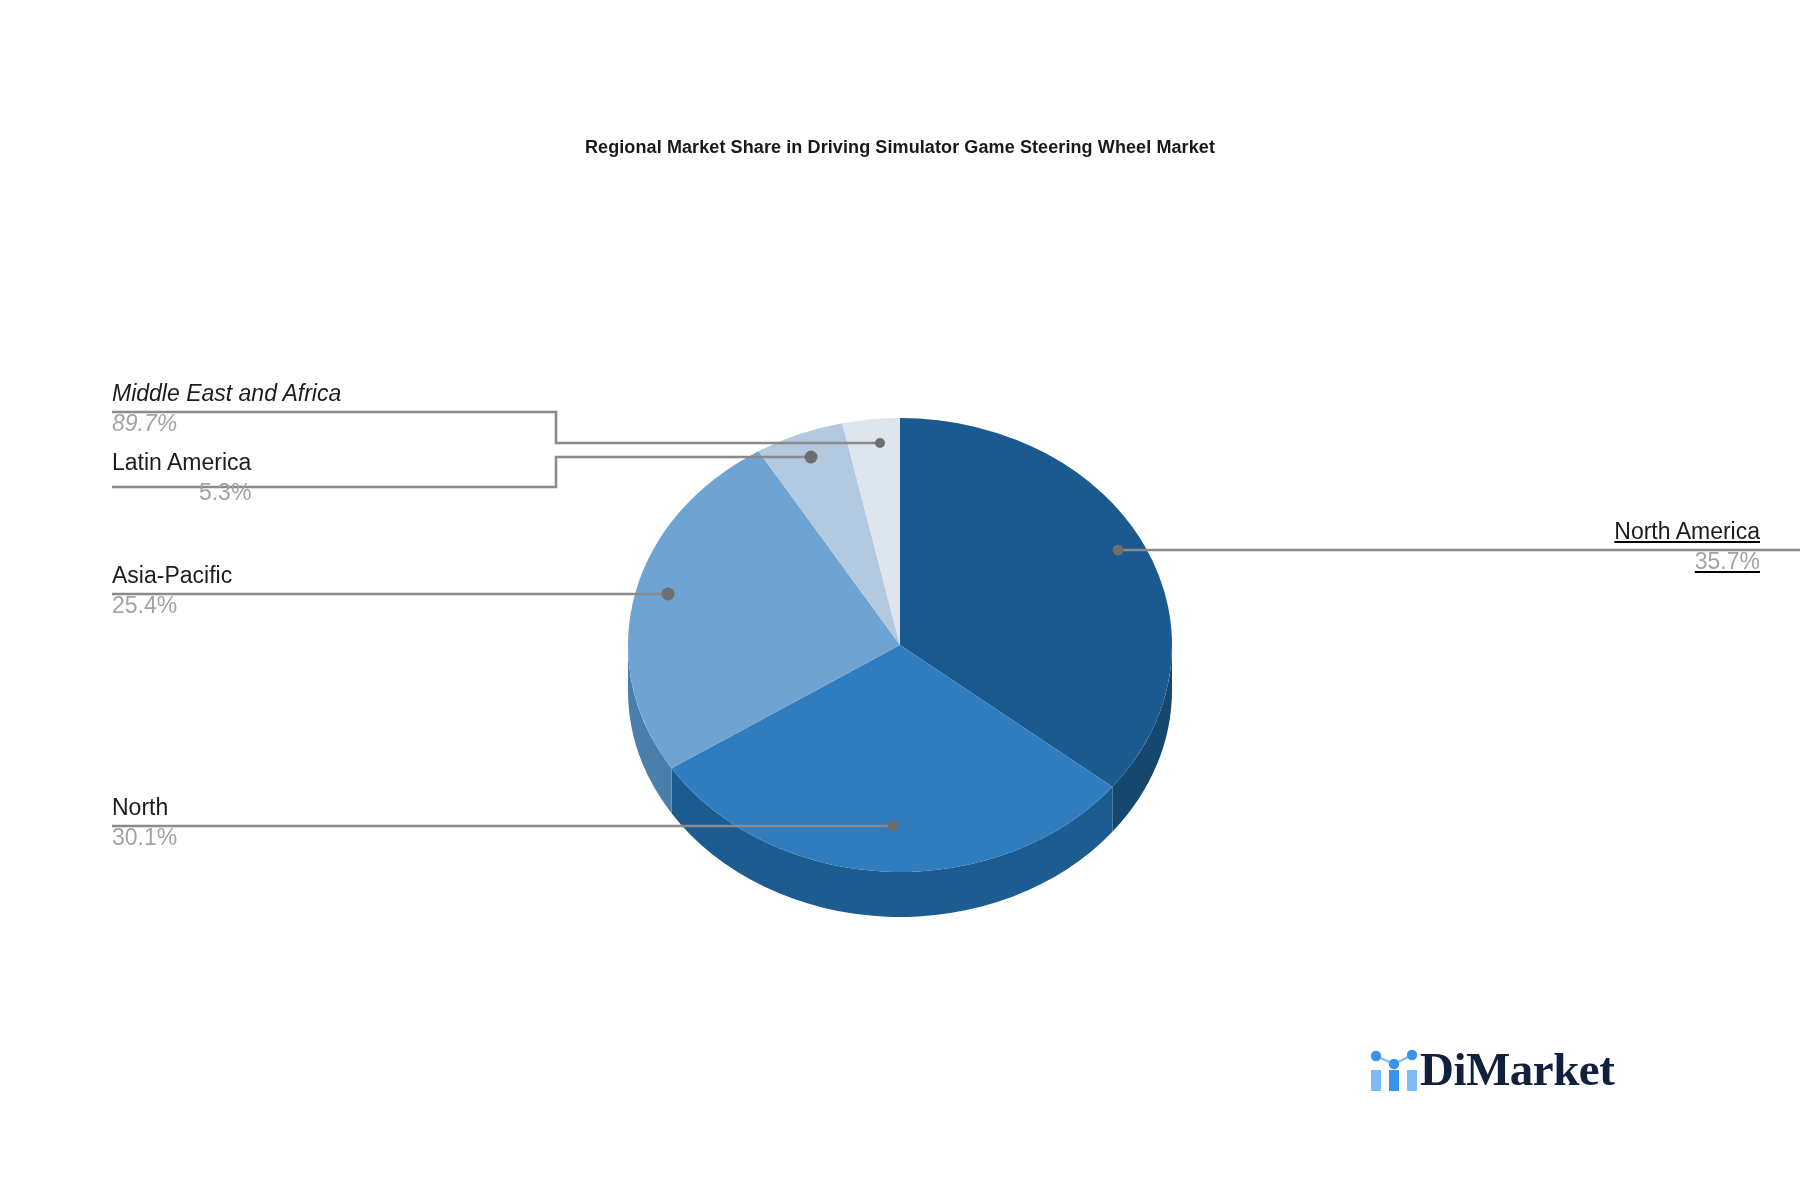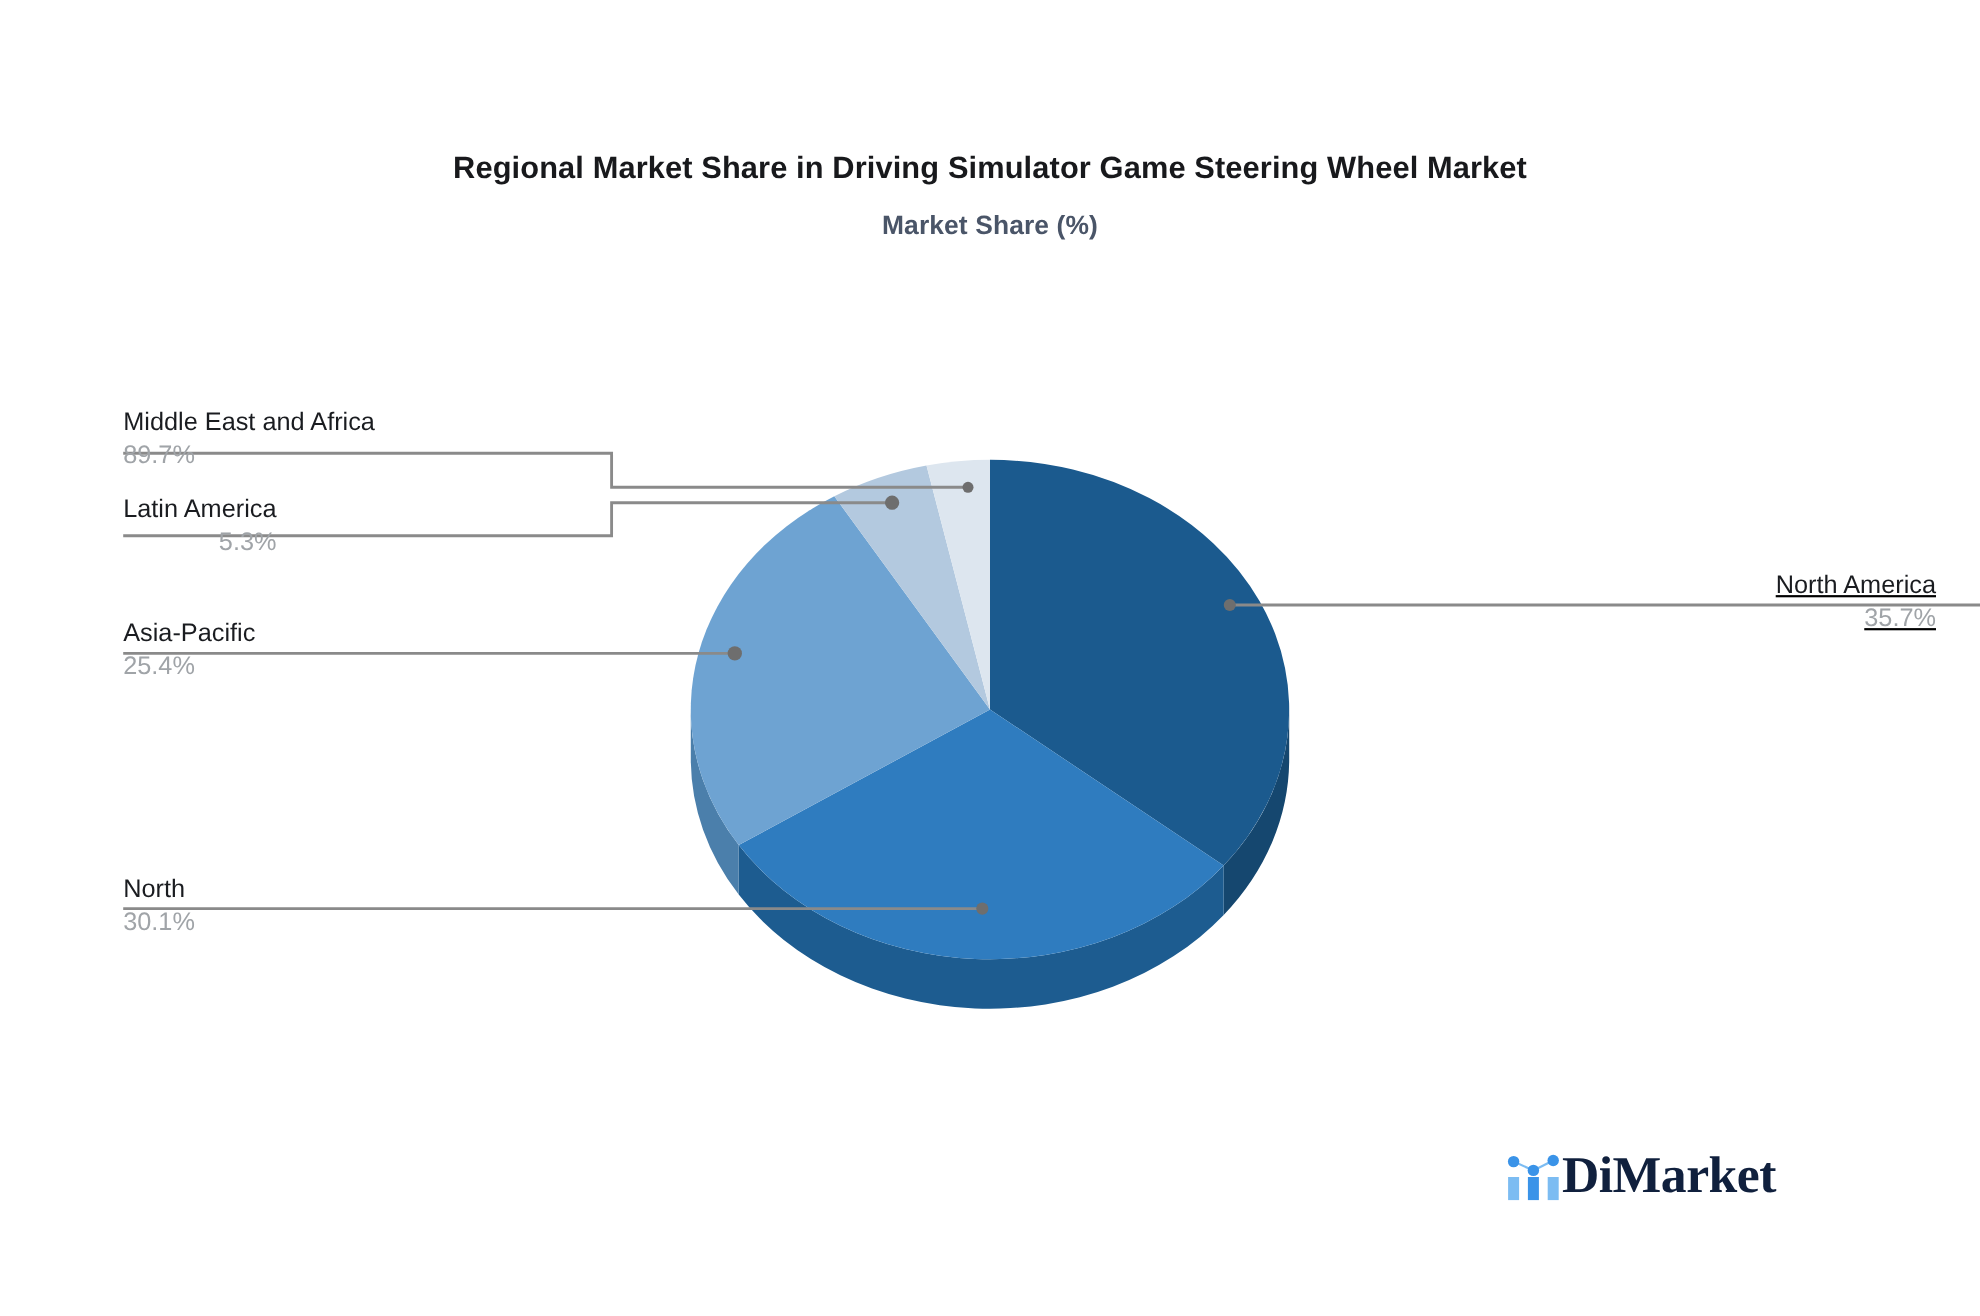--- a/index.html
+++ b/index.html
@@ -9,21 +9,21 @@
     font-family:"Liberation Sans", sans-serif;
     position:relative;
     overflow:hidden;
   }
   #root{position:absolute;inset:0;}
 
   
   .title{
     position:absolute;left:0;right:0;top:137px;
     text-align:center;
-    font-size:28px;font-weight:bold;color:#18191c;
+    font-size:18px;font-weight:bold;color:#18191c;
     letter-spacing:0.1px;
   }
   .subtitle{
     position:absolute;left:0;right:0;top:192px;
     text-align:center;
     font-size:24px;font-weight:bold;color:#4a5568;
     letter-spacing:0.1px;
   }
 
   
@@ -50,21 +50,20 @@
     font-size:47px;font-weight:bold;color:#10203d;
     letter-spacing:-0.5px;line-height:1;
   }
 </style>
 </head>
 <body>
 
 <div id="root">
 
   <div class="title">Regional Market Share in Driving Simulator Game Steering Wheel Market</div>
-  <div class="subtitle">Market Share (%)</div>
 
   <svg id="chart-svg" viewBox="0 0 1800 1196" xmlns="http://www.w3.org/2000/svg">
 
     <g>
         <path d="M 1172 645 L 1172 690 A 272 227 0 0 1 1112.4294071996896 831.7712483872305 L 1112.4294071996896 786.7712483872305 A 272 227 0 0 0 1172 645 Z" fill="#15476f"></path>
         <path d="M 1112.4294071996896 786.7712483872305 L 1112.4294071996896 831.7712483872305 A 272 227 0 0 1 671.5792686752773 813.2436547566854 L 671.5792686752773 768.2436547566854 A 272 227 0 0 0 1112.4294071996896 786.7712483872305 Z" fill="#1d5c90"></path>
         <path d="M 671.5792686752773 768.2436547566854 L 671.5792686752773 813.2436547566854 A 272 227 0 0 1 628 690 L 628 645 A 272 227 0 0 0 671.5792686752773 768.2436547566854 Z" fill="#4b7fab"></path>
       </g>
 
     <g>
@@ -90,21 +89,21 @@
 
     <g fill="#6e6e6e">
       <circle cx="880" cy="443" r="5"></circle>
       <circle cx="811" cy="457" r="6.5"></circle>
       <circle cx="668" cy="594" r="6.5"></circle>
       <circle cx="893" cy="826" r="5.5"></circle>
       <circle cx="1118" cy="550" r="5.5"></circle>
     </g>
   </svg>
 
-  <div class="callout left" style="left:112px;top:368px;">
+  <div class="callout left" style="left:112px;top:378px;font-style:italic;">
     <div class="cl-name">Middle East and Africa</div>
     <div class="cl-val">89.7%</div>
   </div>
 
   <div class="callout left" style="left:112px;top:447px;text-align:right;">
     <div class="cl-name">Latin America</div>
     <div class="cl-val">5.3%</div>
   </div>
 
   <div class="callout left" style="left:112px;top:560px;">

